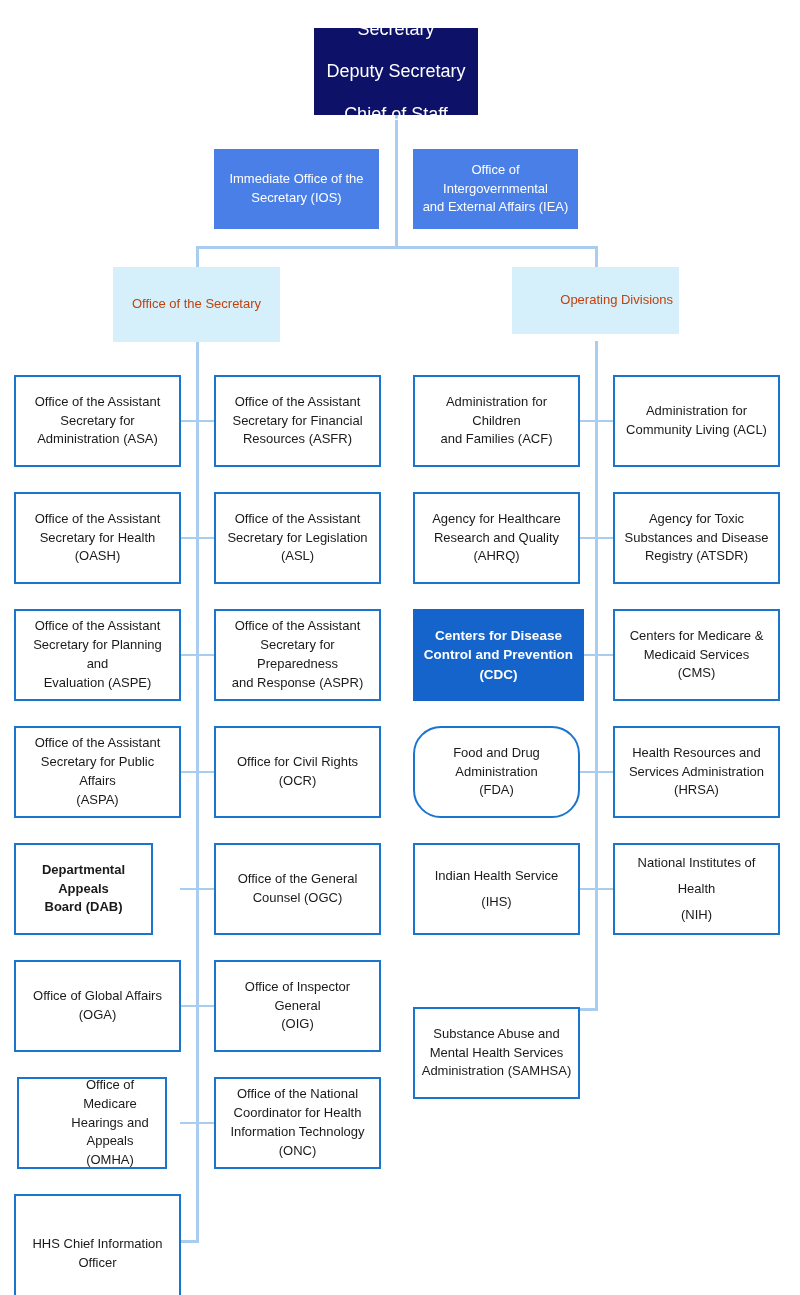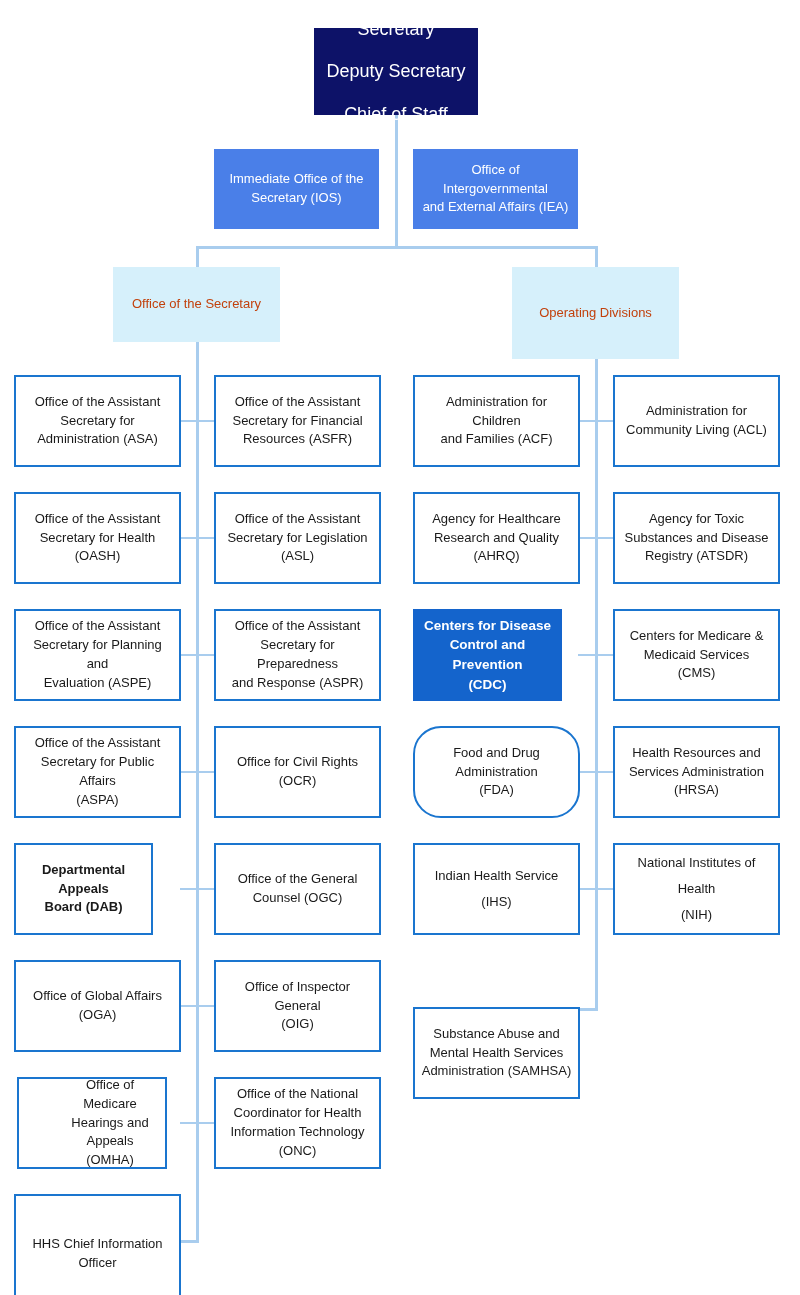--- a/index.html
+++ b/index.html
@@ -128,21 +128,21 @@
 Secretary (IOS)</span>
   </div>
   <div class="node n-blue" style="left:413px; top:149px; width:165px; height:80px;">
     <span class="label">Office of Intergovernmental
 and External Affairs (IEA)</span>
   </div>
 
   <div class="node n-pale" style="left:113px; top:267px; width:167px; height:75px;">
     <span class="label">Office of the Secretary</span>
   </div>
-  <div class="node n-pale" style="left:512px; top:267px; width:167px; height:92px;">
+  <div class="node n-pale" style="left:512px; top:267px; width:167px; height:67px;text-align:right;">
     <span class="label">Operating Divisions</span>
   </div>
 
   <div class="node n-plain" style="left:14px; top:375px; width:167px; height:92px;">
     <span class="label">Office of the Assistant
 Secretary for
 Administration (ASA)</span>
   </div>
   <div class="node n-plain" style="left:214px; top:375px; width:167px; height:92px;">
     <span class="label">Office of the Assistant
@@ -229,21 +229,21 @@
     <span class="label">Agency for Healthcare
 Research and Quality
 (AHRQ)</span>
   </div>
   <div class="node n-plain" style="left:613px; top:492px; width:167px; height:92px;">
     <span class="label">Agency for Toxic
 Substances and Disease
 Registry (ATSDR)</span>
   </div>
 
-  <div class="node n-highlight" style="left:413px; top:609px; width:149px; height:92px;justify-content:center;">
+  <div class="node n-highlight" style="left:413px; top:609px; width:171px; height:92px;justify-content:center;">
     <span class="label">Centers for Disease
 Control and Prevention
 (CDC)</span>
   </div>
   <div class="node n-plain" style="left:613px; top:609px; width:167px; height:92px;">
     <span class="label">Centers for Medicare &amp;
 Medicaid Services
 (CMS)</span>
   </div>
 

